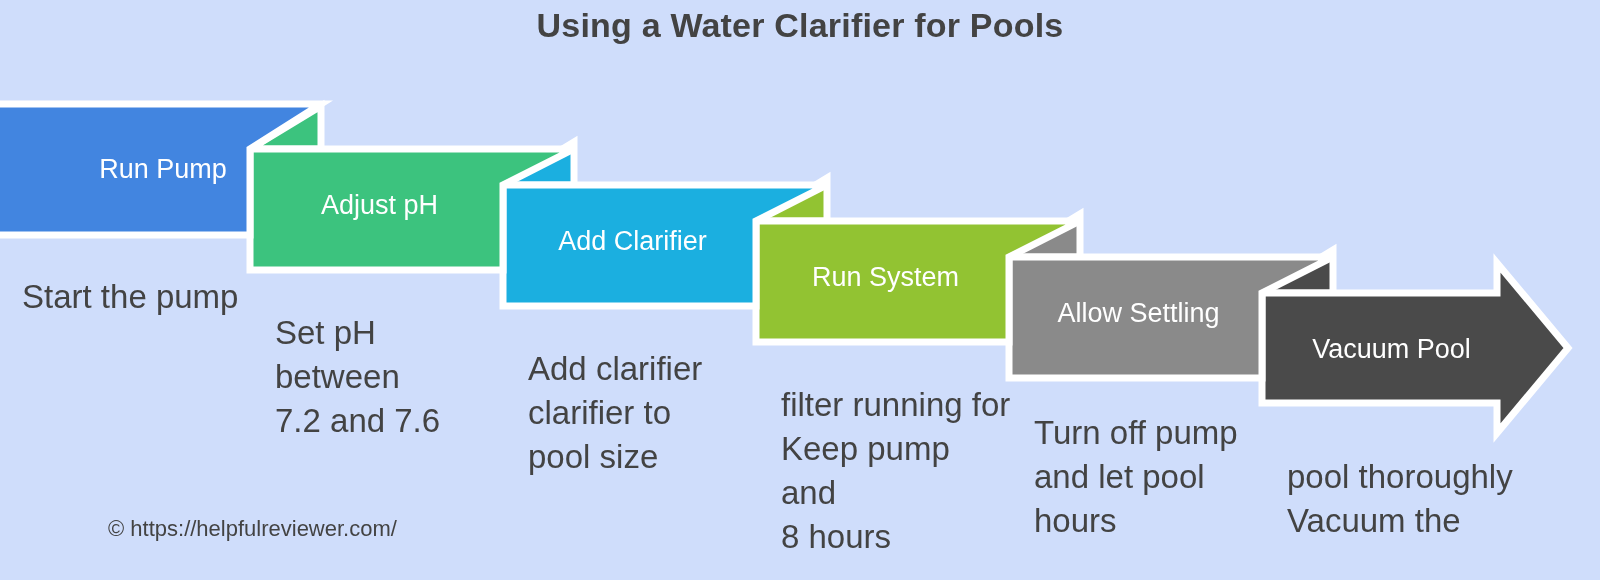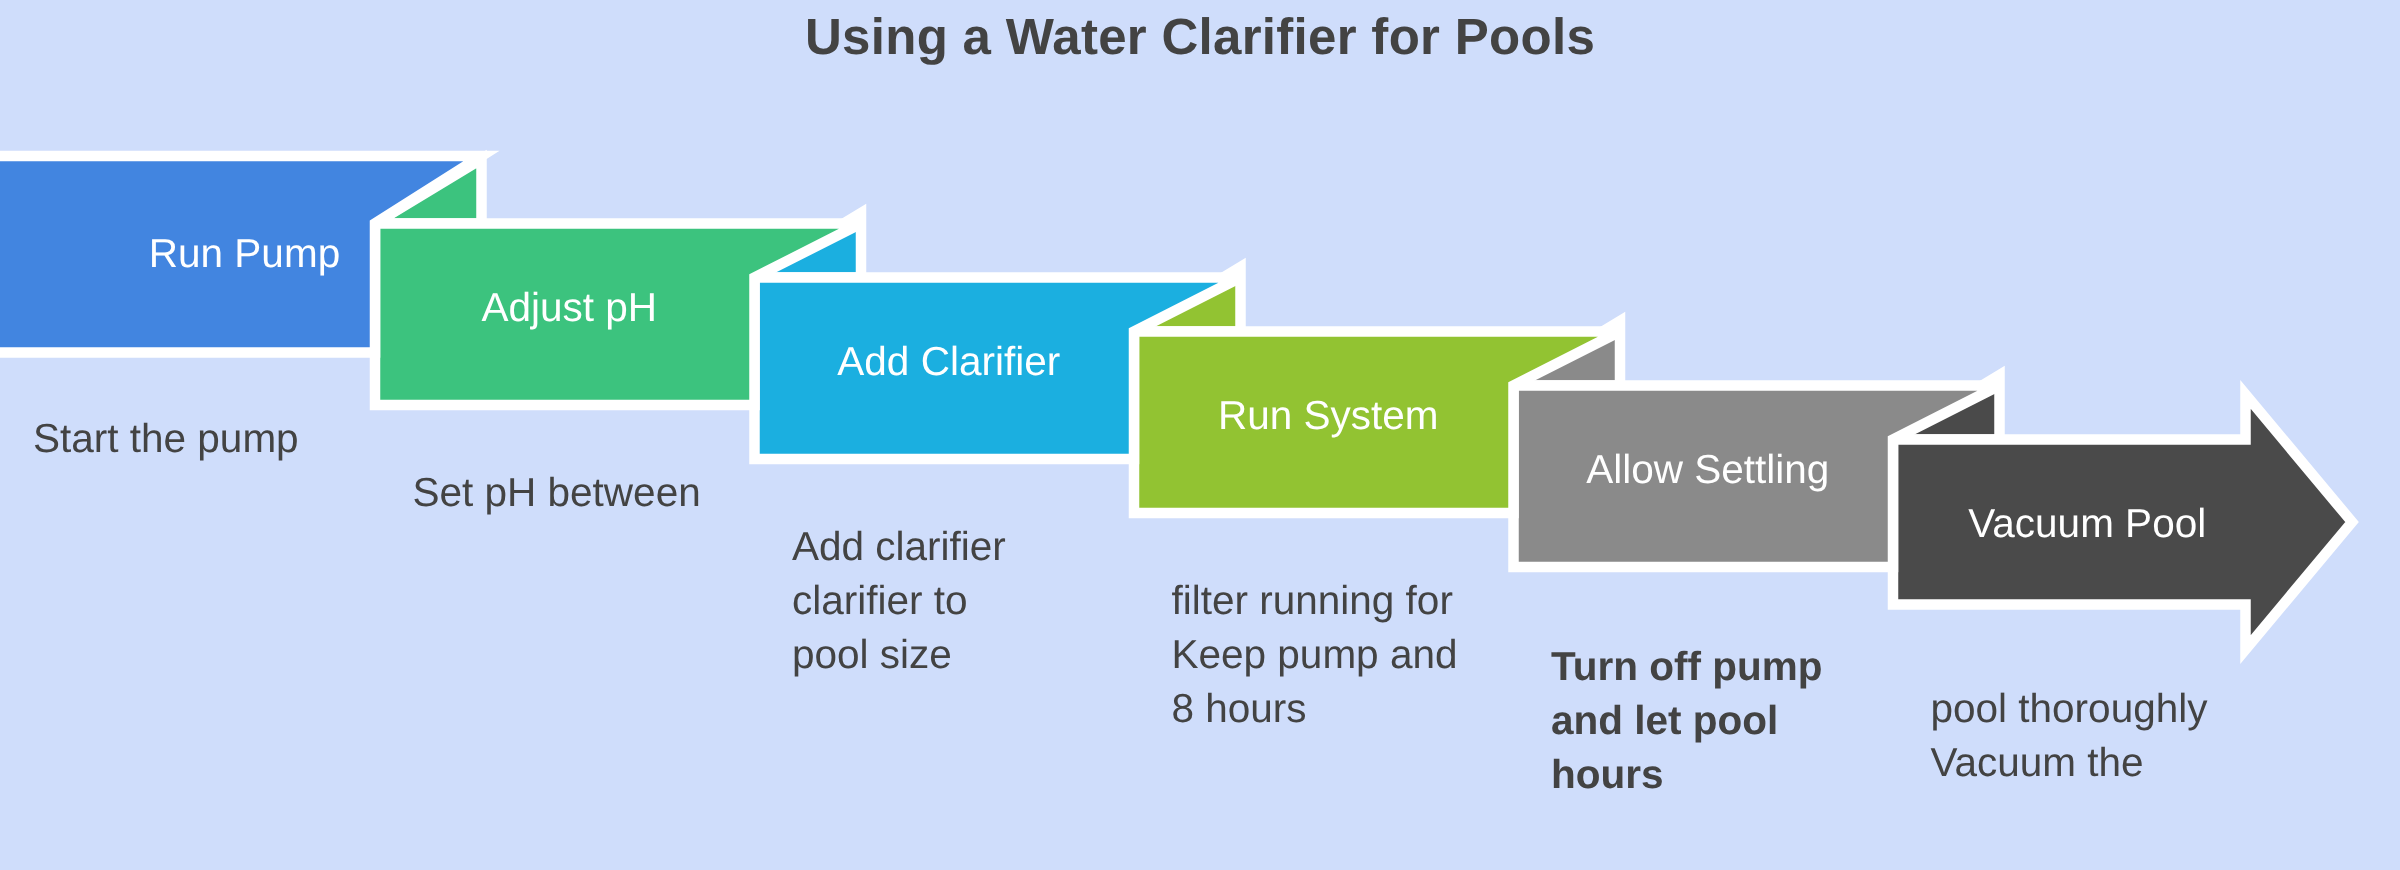--- a/index.html
+++ b/index.html
@@ -41,21 +41,21 @@
     position: absolute;
     color: #ffffff;
     font-size: 27px;
     font-weight: normal;
     white-space: nowrap;
     text-align: center;
   }
   .step-caption {
     position: absolute;
     color: #434343;
-    font-size: 27px;
+    font-size: 33px;
     line-height: 1.33;
     font-weight: normal;
   }
   #attribution {
     position: absolute;
     left: 108px;
     top: 516px;
     font-size: 22px;
     color: #434343;
   }
@@ -105,39 +105,41 @@
   <div class="step-label" style="left:762px; top:262px; width:247px;">Run System</div>
   <div class="step-label" style="left:1015px; top:298px; width:247px;">Allow Settling</div>
   <div class="step-label" style="left:1268px; top:334px; width:247px;">Vacuum Pool</div>
 
   <div class="step-caption" style="left:22px; top:275px; width:232px;">
     <div>Start the pump</div>
   </div>
 
   <div class="step-caption" style="left:275px; top:311px; width:232px;">
     <div>Set pH between</div>
+    <div>7.2 and 7.6</div>
   </div>
 
   <div class="step-caption" style="left:528px; top:347px; width:232px;">
     <div>Add clarifier</div>
     <div>clarifier to</div>
     <div>pool size</div>
   </div>
 
   <div class="step-caption" style="left:781px; top:383px; width:232px;">
     <div>filter running for</div>
     <div>Keep pump and</div>
     <div>8 hours</div>
   </div>
 
-  <div class="step-caption" style="left:1034px; top:427px; width:232px;font-weight:bold;">
+  <div class="step-caption" style="left:1034px; top:411px; width:232px;">
     <div>Turn off pump</div>
     <div>and let pool</div>
     <div>hours</div>
   </div>
 
   <div class="step-caption" style="left:1287px; top:455px; width:250px;">
     <div>pool thoroughly</div>
     <div>Vacuum the</div>
   </div>
 
+  <div id="attribution">© https://helpfulreviewer.com/</div>
 
 </div>
 
 </body></html>

